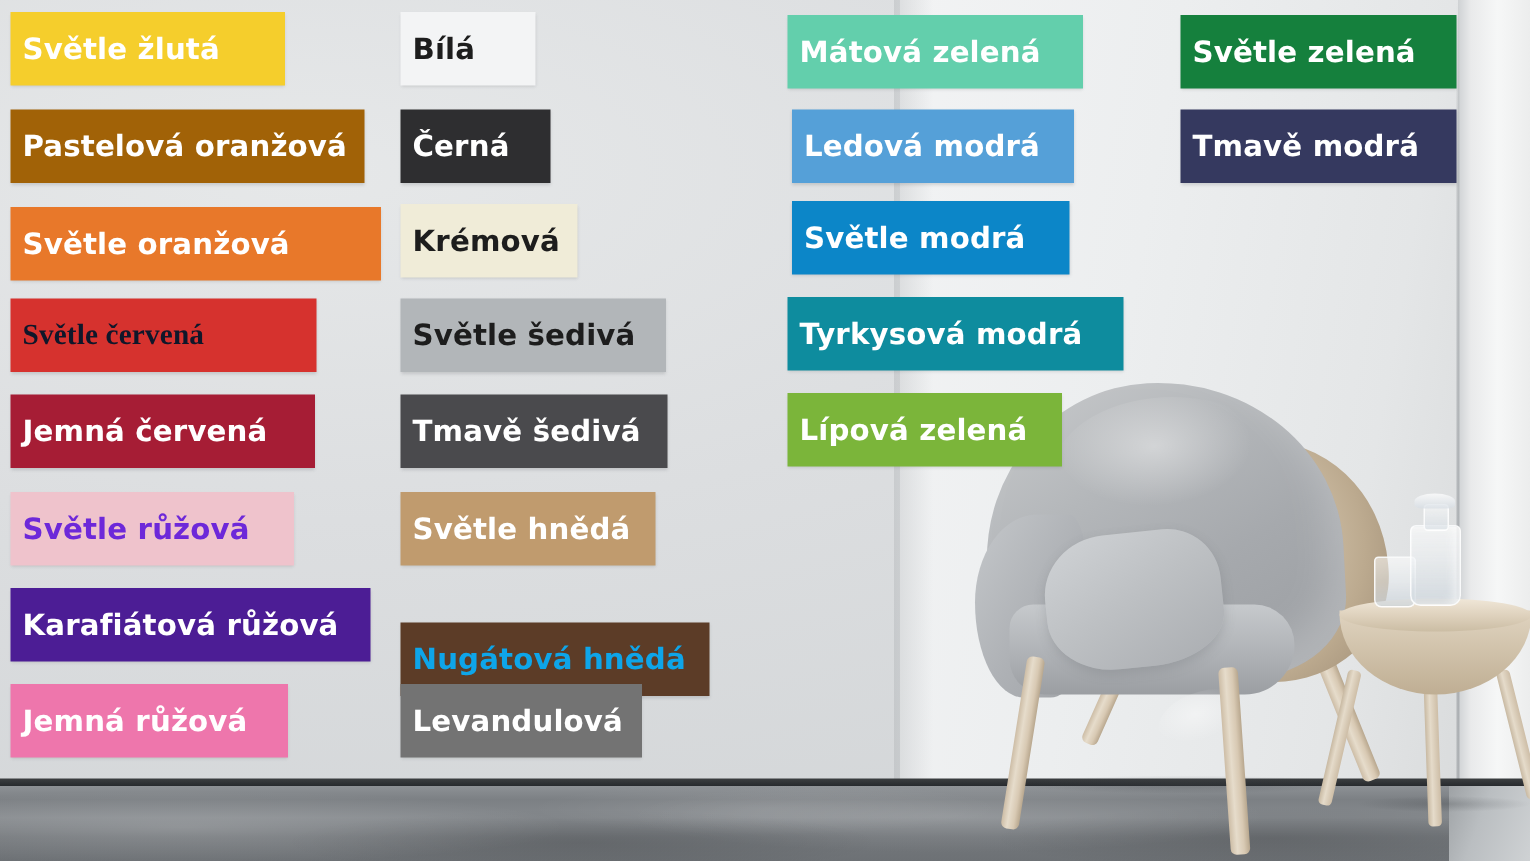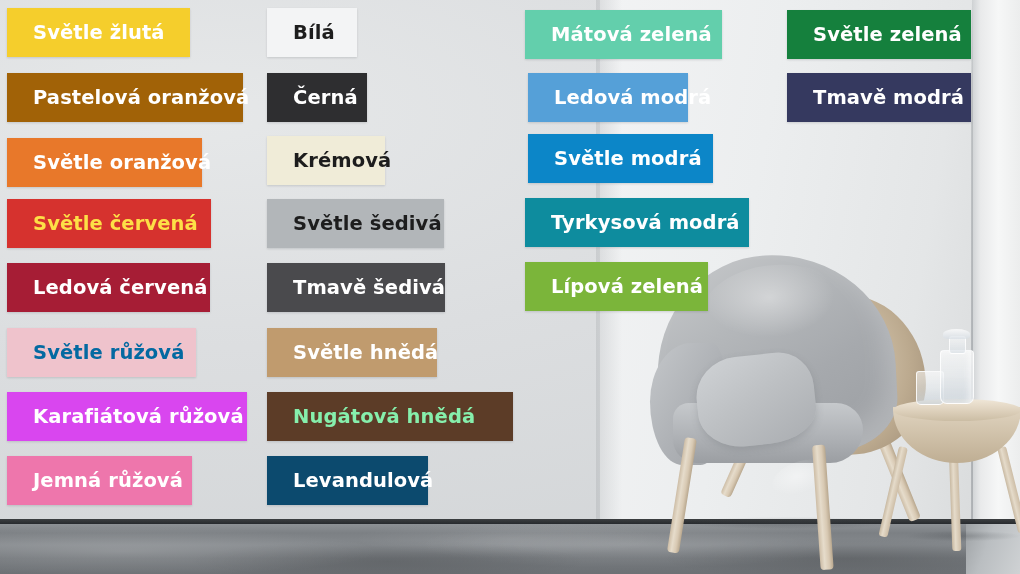--- a/index.html
+++ b/index.html
@@ -53,21 +53,21 @@
   }
   .floor-corner{
     position:absolute;left:966px;top:524px;width:54px;height:50px;
     background:linear-gradient(110deg,#9ea2a5,#babec1 40%,#cfd2d4 100%);
   }
 
   
   .swatch{
     position:absolute;
     display:flex;align-items:center;
-    padding:0 26px;
+    padding:0 8px;
     height:49px;
     box-sizing:border-box;
     font-family:"DejaVu Sans","Liberation Sans",sans-serif;
     font-size:19.5px;
     font-weight:700;
     letter-spacing:.1px;
     white-space:nowrap;
     box-shadow:0 1px 2px rgba(90,95,100,.22);
   }
 
@@ -220,36 +220,36 @@
     <div class="table-top"></div>
   </div>
   <div class="glass"></div>
   <div class="carafe"></div>
   <div class="carafe-neck"></div>
   <div class="carafe-cap"></div>
 
   <div id="swatch-layer">
       <div class="swatch" style="left: 7px; top: 8px; width: 183px; background: rgb(245, 206, 44); color: rgb(255, 255, 255);">Světle žlutá</div>
       <div class="swatch" style="left: 7px; top: 73px; width: 236px; background: #a16207; color: rgb(255, 255, 255);">Pastelová oranžová</div>
-      <div class="swatch" style="left: 7px; top: 138px; width: 195px; background: rgb(232, 120, 42); color: rgb(255, 255, 255);">Světle oranžová</div>
-      <div class="swatch" style="left: 7px; top: 199px; width: 204px; background: rgb(214, 50, 46); color: #fde047;">Světle červená</div>
-      <div class="swatch" style="left: 7px; top: 263px; width: 203px; background: rgb(166, 29, 53); color: rgb(255, 255, 255);">Ledová červená</div>
-      <div class="swatch" style="left: 7px; top: 328px; width: 189px; background: rgb(239, 195, 204); color: #0369a1;">Světle růžová</div>
-      <div class="swatch" style="left: 7px; top: 392px; width: 240px; background: #d946ef; color: rgb(255, 255, 255);">Karafiátová růžová</div>
+      <div class="swatch" style="left: 7px; top: 138px; width: 247px; background: rgb(232, 120, 42); color: rgb(255, 255, 255);">Světle oranžová</div>
+      <div class="swatch" style="left: 7px; top: 199px; width: 204px; background: rgb(214, 50, 46); color: #0f172a; font-family: Liberation Serif, serif;">Světle červená</div>
+      <div class="swatch" style="left: 7px; top: 263px; width: 203px; background: rgb(166, 29, 53); color: rgb(255, 255, 255);">Jemná červená</div>
+      <div class="swatch" style="left: 7px; top: 328px; width: 189px; background: rgb(239, 195, 204); color: #6d28d9;">Světle růžová</div>
+      <div class="swatch" style="left: 7px; top: 392px; width: 240px; background: #4c1d95; color: rgb(255, 255, 255);">Karafiátová růžová</div>
       <div class="swatch" style="left: 7px; top: 456px; width: 185px; background: rgb(238, 118, 172); color: rgb(255, 255, 255);">Jemná růžová</div>
       <div class="swatch" style="left: 267px; top: 8px; width: 90px; background: rgb(243, 244, 245); color: rgb(29, 29, 29);">Bílá</div>
       <div class="swatch" style="left: 267px; top: 73px; width: 100px; background: rgb(46, 46, 48); color: #ffffff;">Černá</div>
       <div class="swatch" style="left: 267px; top: 136px; width: 118px; background: rgb(240, 236, 216); color: rgb(29, 29, 29);">Krémová</div>
       <div class="swatch" style="left: 267px; top: 199px; width: 177px; background: rgb(178, 182, 185); color: rgb(29, 29, 29);">Světle šedivá</div>
       <div class="swatch" style="left: 267px; top: 263px; width: 178px; background: rgb(74, 74, 77); color: rgb(255, 255, 255);">Tmavě šedivá</div>
       <div class="swatch" style="left: 267px; top: 328px; width: 170px; background: rgb(192, 155, 110); color: rgb(255, 255, 255);">Světle hnědá</div>
-      <div class="swatch" style="left: 267px; top: 392px; width: 246px; background: rgb(92, 60, 39); color: #86efac;">Nugátová hnědá</div>
-      <div class="swatch" style="left: 267px; top: 456px; width: 161px; background: #0c4a6e; color: rgb(255, 255, 255);">Levandulová</div>
+      <div class="swatch" style="left: 267px; top: 415px; width: 206px; background: rgb(92, 60, 39); color: #0ea5e9;">Nugátová hnědá</div>
+      <div class="swatch" style="left: 267px; top: 456px; width: 161px; background: #737373; color: rgb(255, 255, 255);">Levandulová</div>
       <div class="swatch" style="left: 525px; top: 10px; width: 197px; background: rgb(99, 207, 172); color: rgb(255, 255, 255);">Mátová zelená</div>
-      <div class="swatch" style="left: 528px; top: 73px; width: 160px; background: rgb(85, 160, 216); color: rgb(255, 255, 255);">Ledová modrá</div>
+      <div class="swatch" style="left: 528px; top: 73px; width: 188px; background: rgb(85, 160, 216); color: rgb(255, 255, 255);">Ledová modrá</div>
       <div class="swatch" style="left: 528px; top: 134px; width: 185px; background: rgb(12, 134, 200); color: rgb(255, 255, 255);">Světle modrá</div>
       <div class="swatch" style="left: 525px; top: 198px; width: 224px; background: rgb(14, 140, 158); color: rgb(255, 255, 255);">Tyrkysová modrá</div>
       <div class="swatch" style="left: 525px; top: 262px; width: 183px; background: rgb(123, 181, 58); color: rgb(255, 255, 255);">Lípová zelená</div>
       <div class="swatch" style="left: 787px; top: 10px; width: 184px; background: #15803d; color: rgb(255, 255, 255);">Světle zelená</div>
       <div class="swatch" style="left: 787px; top: 73px; width: 184px; background: rgb(53, 57, 95); color: rgb(255, 255, 255);">Tmavě modrá</div>
     </div>
 
 </div>
 
 </body></html>

